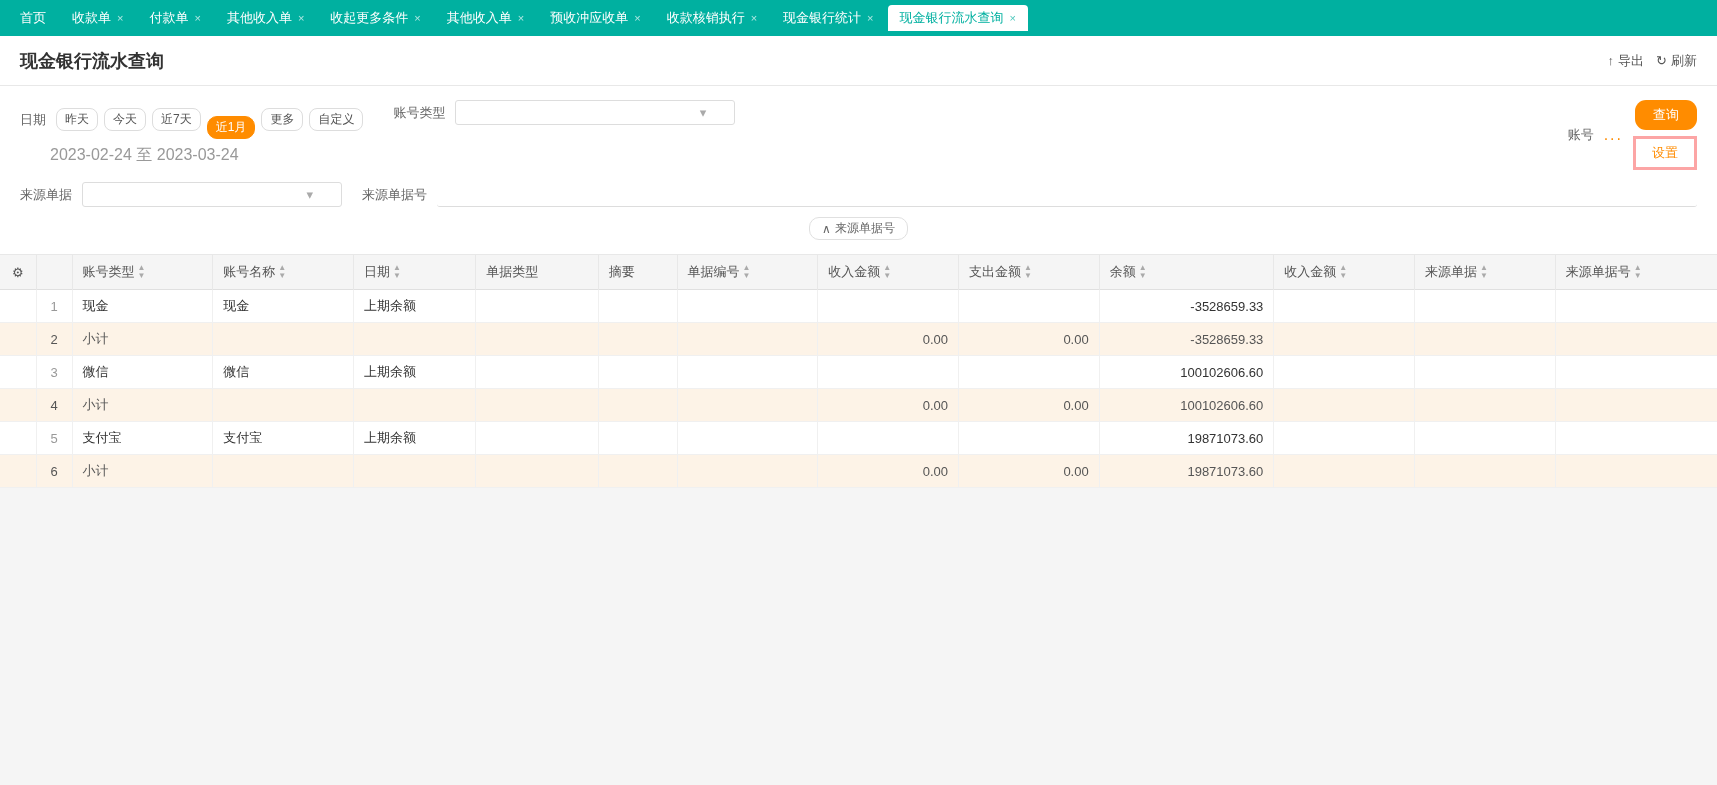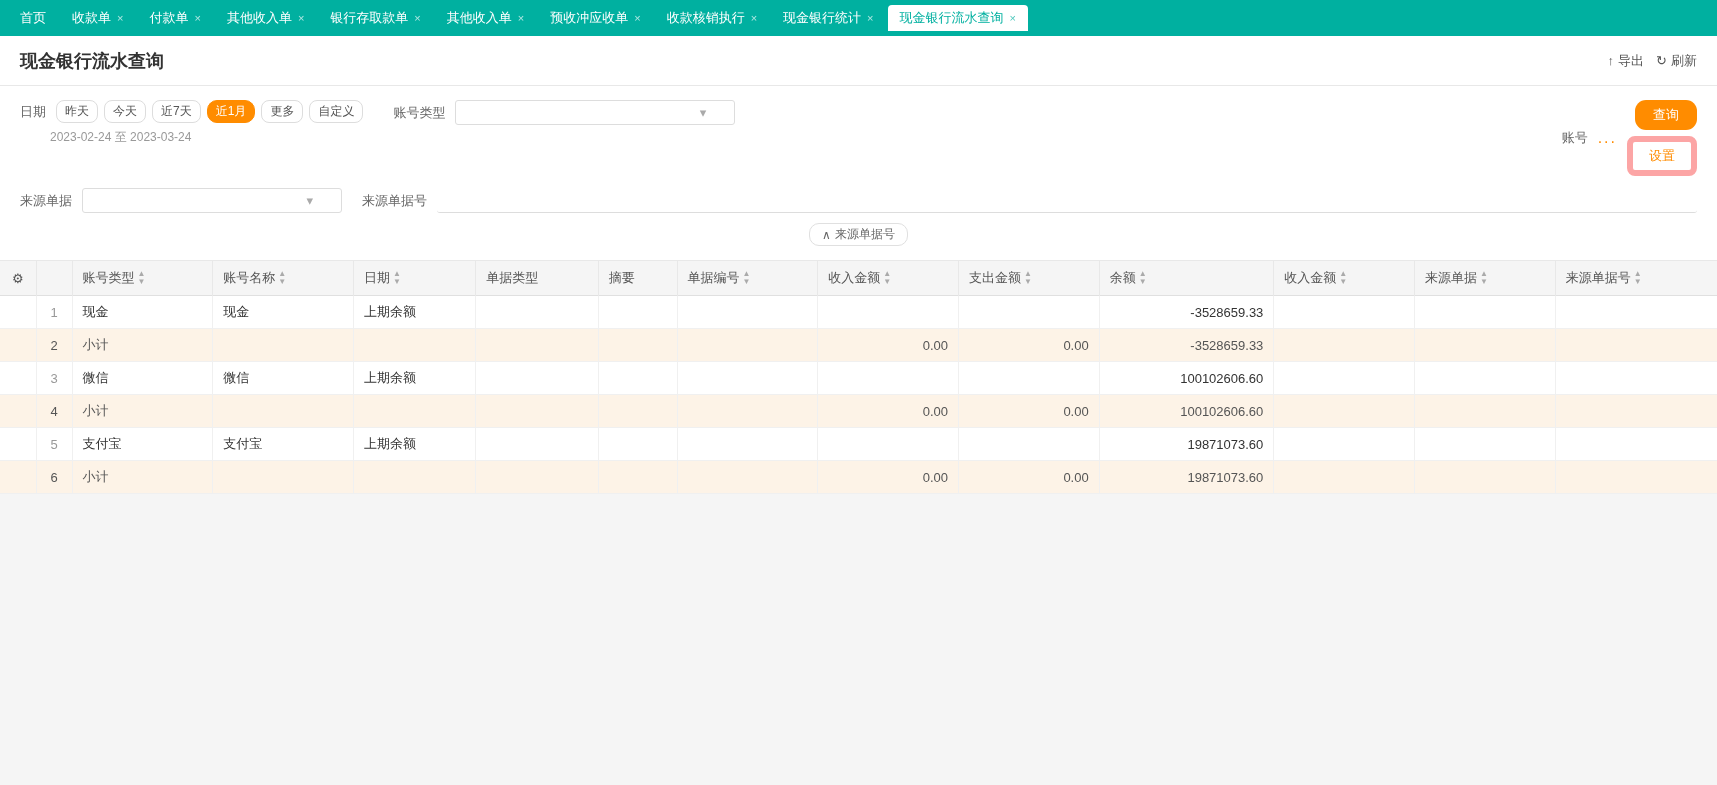--- a/index.html
+++ b/index.html
@@ -83,24 +83,25 @@
       cursor: pointer;
       font-size: 12px;
       background: #fff;
       color: #555;
     }
     .date-btn.active {
       background: #ff8c00;
       border-color: #ff8c00;
       color: #fff;
       border-radius: 10px;
+      margin-top: 16px;
     }
     .date-range {
       color: #999;
-      font-size: 12px;
+      font-size: 16px;
       margin-top: 2px;
     }
     .filter-select {
       border: 1px solid #ddd;
       border-radius: 3px;
       padding: 4px 28px 4px 8px;
       font-size: 13px;
       color: #333;
       background: #fff;
       cursor: pointer;
@@ -140,22 +141,22 @@
       color: #fff;
       border: none;
       border-radius: 11px;
       padding: 6px 18px;
       cursor: pointer;
       font-size: 13px;
     }
     .settings-btn {
       background: #fff;
       color: #ff8c00;
-      border: 6px solid #fca5a5;
-      border-radius: 8px;
+      border: 3px solid #fca5a5;
+      border-radius: 0;
       padding: 5px 16px;
       cursor: pointer;
       font-size: 13px;
     }
     .filter-actions {
       display: flex;
       flex-direction: column;
       gap: 6px;
       align-items: flex-end;
     }
@@ -233,21 +234,21 @@
   </div>
   <div class="nav-item">
     <span>付款单</span>
     <span class="close-x">×</span>
   </div>
   <div class="nav-item">
     <span>其他收入单</span>
     <span class="close-x">×</span>
   </div>
   <div class="nav-item">
-    <span>银行存取款单</span>
+    <span>收起更多条件</span>
     <span class="close-x">×</span>
   </div>
   <div class="nav-item">
     <span>其他收入单</span>
     <span class="close-x">×</span>
   </div>
   <div class="nav-item">
     <span>预收冲应收单</span>
     <span class="close-x">×</span>
   </div>

